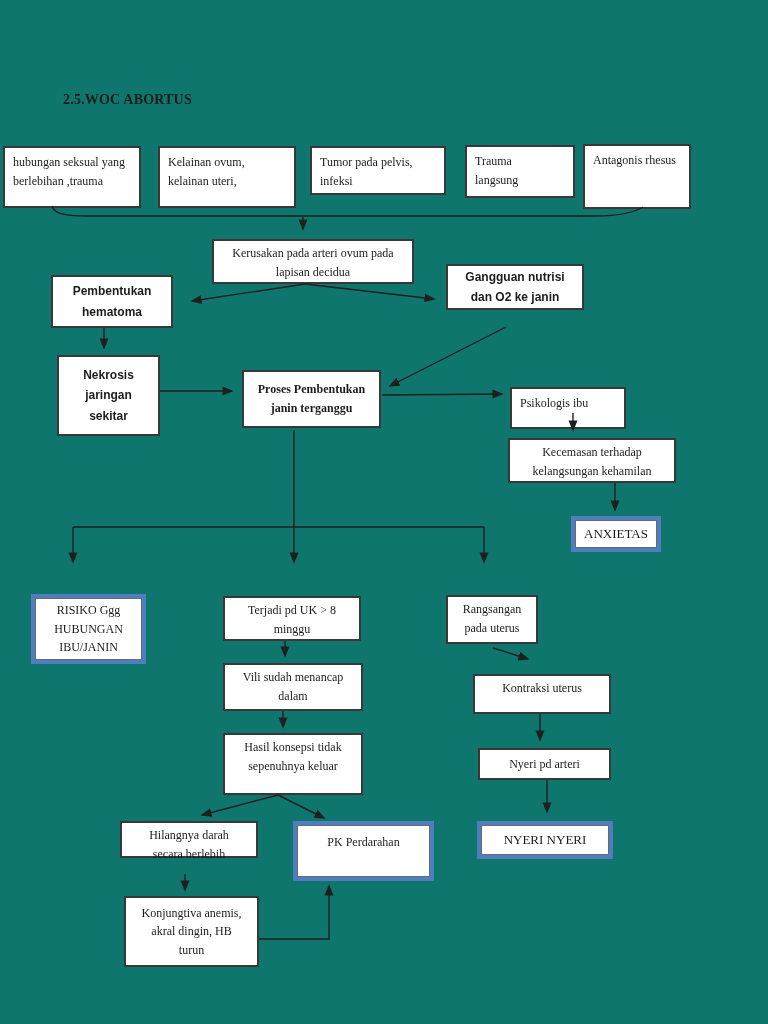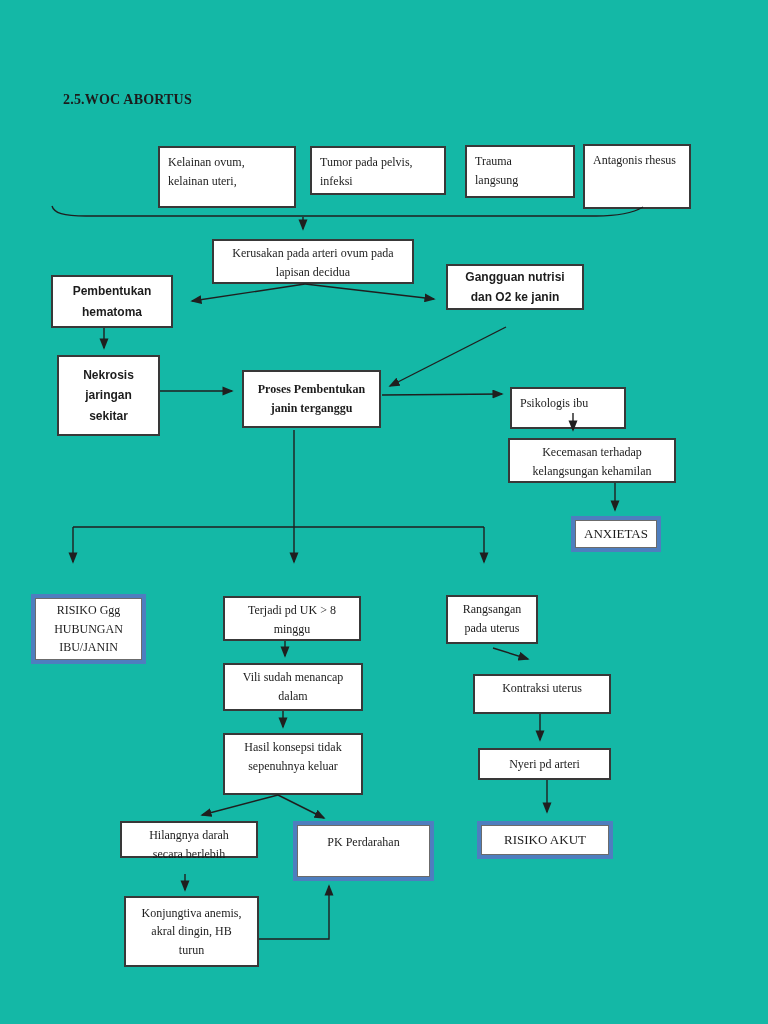--- a/index.html
+++ b/index.html
@@ -1,16 +1,16 @@
 <!DOCTYPE html>
 <html><head>
 <meta charset="utf-8">
 <style>
   html,body{margin:0;padding:0;background:#ffffff;}
-  #page{position:relative;width:768px;height:1024px;background:#14b8a6;overflow:hidden;
+  #page{position:relative;width:768px;height:1024px;background:#0f766e;overflow:hidden;
         font-family:"Liberation Serif",serif;color:#1c1c1c;}
   #title{position:absolute;left:63px;top:92px;font-size:14px;font-weight:bold;
          font-family:"Liberation Serif",serif;letter-spacing:.2px;}
   .node{position:absolute;box-sizing:border-box;background:#fff;border:2px solid #383838;
         font-size:12px;line-height:1.55;white-space:pre-line;display:flex;
         align-items:center;justify-content:center;text-align:center;padding:3px 5px;}
   .top-left{align-items:flex-start;justify-content:flex-start;text-align:left;padding:5px 8px;margin-top:16px;}
   .topcause{align-items:flex-start;justify-content:flex-start;text-align:left;padding:5px 8px;}
   .boldsans{font-family:"Liberation Sans",sans-serif;font-weight:700;font-size:12px;line-height:1.7;}
   .boldserif{font-weight:700;}
@@ -18,20 +18,22 @@
   .pk-top{align-items:flex-start;padding-top:8px;}
   svg#arrows{position:absolute;left:0;top:0;pointer-events:none;}
 </style>
 </head>
 <body>
 
 <div id="page">
 
   <div id="title">2.5.WOC ABORTUS</div>
 
+  <div class="node topcause" style="left:3px;top:146px;width:138px;height:62px;">hubungan seksual yang
+berlebihan ,trauma</div>
   <div class="node topcause" style="left:158px;top:146px;width:138px;height:62px;">Kelainan ovum,
 kelainan uteri,</div>
   <div class="node topcause" style="left:310px;top:146px;width:136px;height:49px;">Tumor pada pelvis,
 infeksi</div>
   <div class="node topcause" style="left:465px;top:145px;width:110px;height:53px;">Trauma
 langsung</div>
   <div class="node topcause" style="left:583px;top:144px;width:108px;height:65px;">Antagonis rhesus</div>
 
   <div class="node" style="left:212px;top:239px;width:202px;height:45px;align-items:flex-start;">Kerusakan pada arteri ovum pada
 lapisan decidua</div>
@@ -63,21 +65,21 @@
 sepenuhnya keluar</div>
   <div class="node" style="left:120px;top:821px;width:138px;height:37px;align-items:flex-start;">Hilangnya darah
 secara berlebih</div>
   <div class="node hl pk-top" style="left: 293px; top: 821px; width: 141px; height: 60px; border-color: rgb(78, 126, 191);">PK Perdarahan</div>
   <div class="node" style="left:124px;top:896px;width:135px;height:71px;">Konjungtiva anemis,
 akral dingin, HB
 turun</div>
 
   <div class="node" style="left:473px;top:674px;width:138px;height:40px;align-items:flex-start;">Kontraksi uterus</div>
   <div class="node" style="left:478px;top:748px;width:133px;height:32px;">Nyeri pd arteri</div>
-  <div class="node hl" style="left: 477px; top: 821px; width: 136px; height: 38px; font-size: 13px; border-color: rgb(78, 126, 191);">RISIKO AKUT</div>
+  <div class="node hl" style="left: 477px; top: 821px; width: 136px; height: 38px; font-size: 13px; border-color: rgb(78, 126, 191);">NYERI NYERI</div>
 
   <svg id="arrows" width="768" height="1024" viewBox="0 0 768 1024">
     <defs>
       <marker id="ah" viewBox="0 0 10 8" refX="8.5" refY="4" markerWidth="8" markerHeight="6.5" orient="auto">
         <path d="M0,0 L10,4 L0,8 Z" fill="#1f1f1f"></path>
       </marker>
     </defs>
     <g stroke="#1f1f1f" stroke-width="1.4" fill="none">
 
       <path d="M52,206 C54,213 63,216 86,216 L596,216 C620,216 633,213 643,207"></path>

